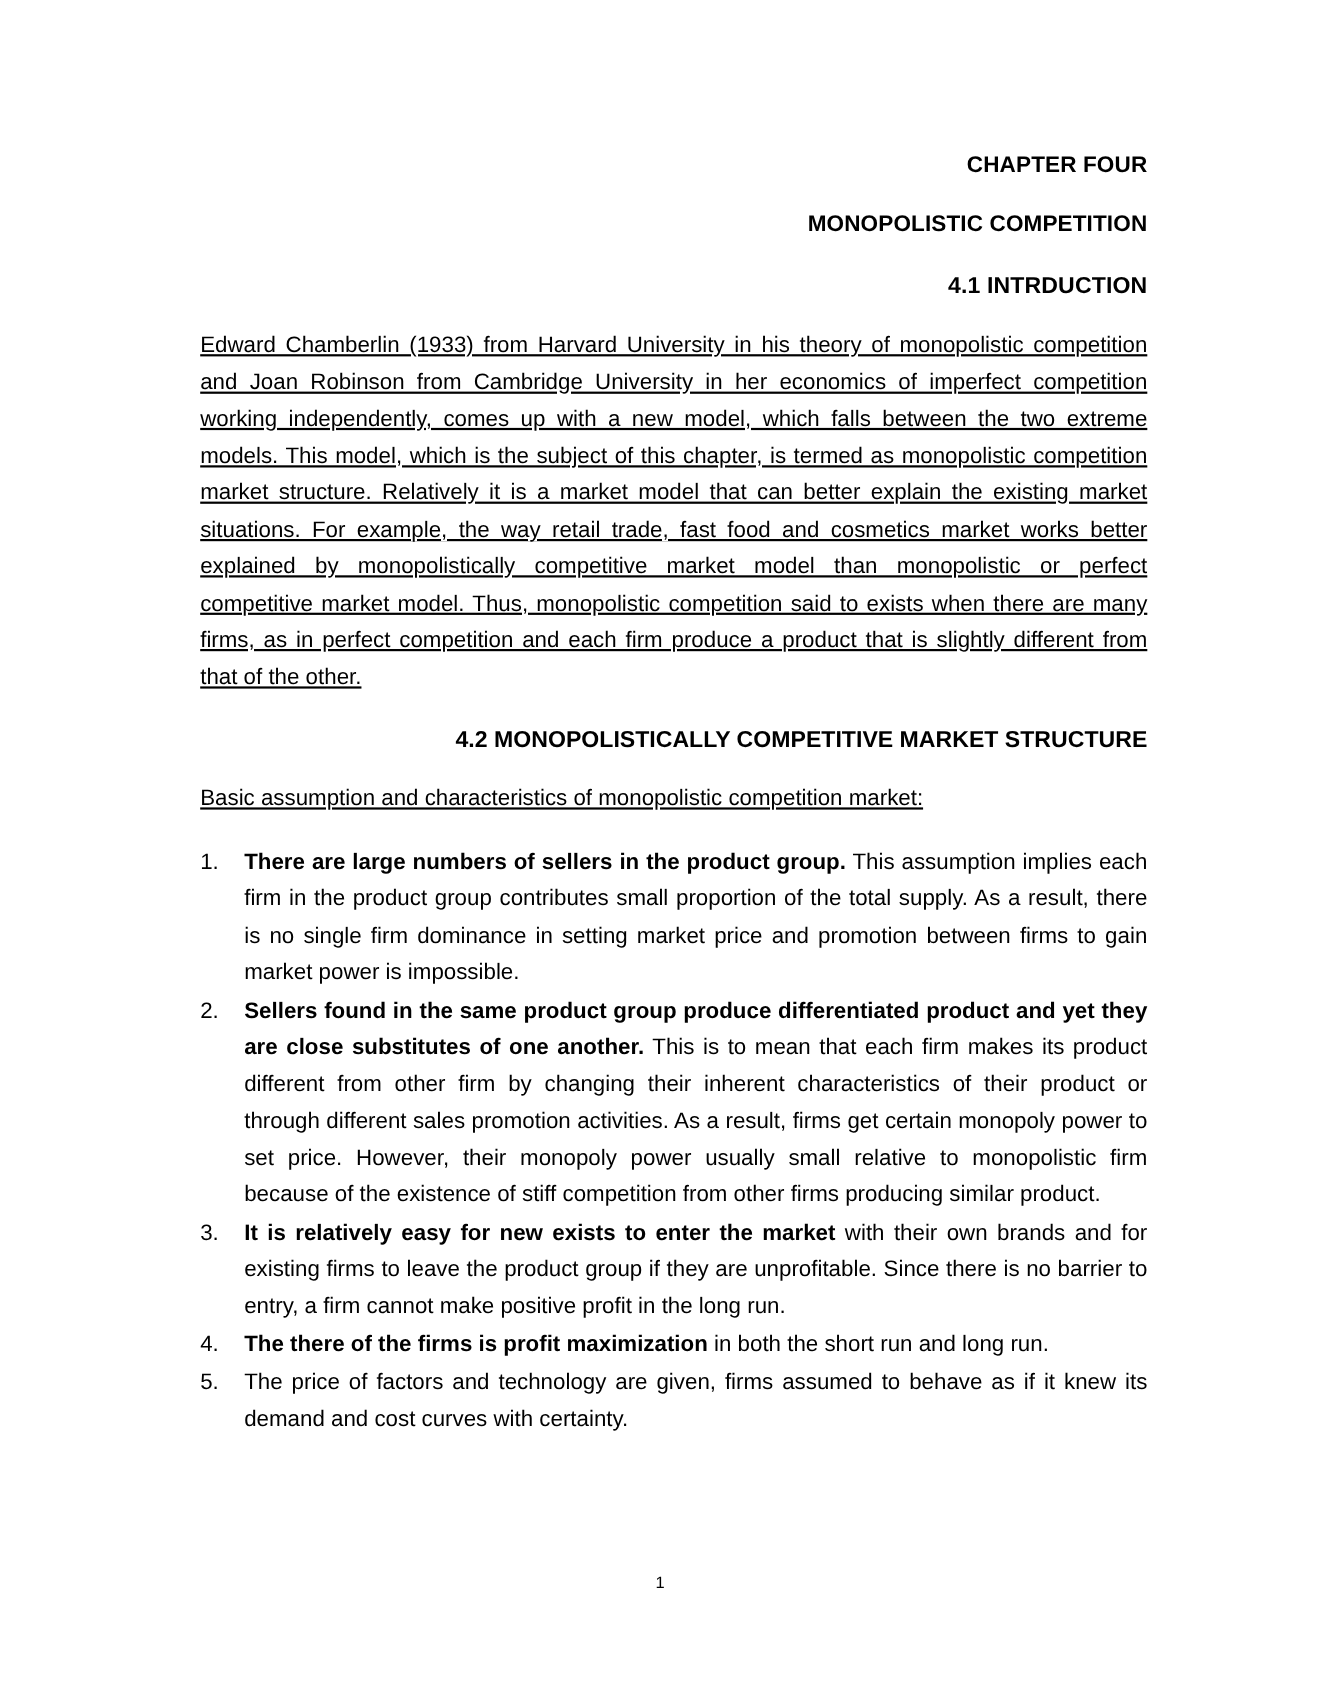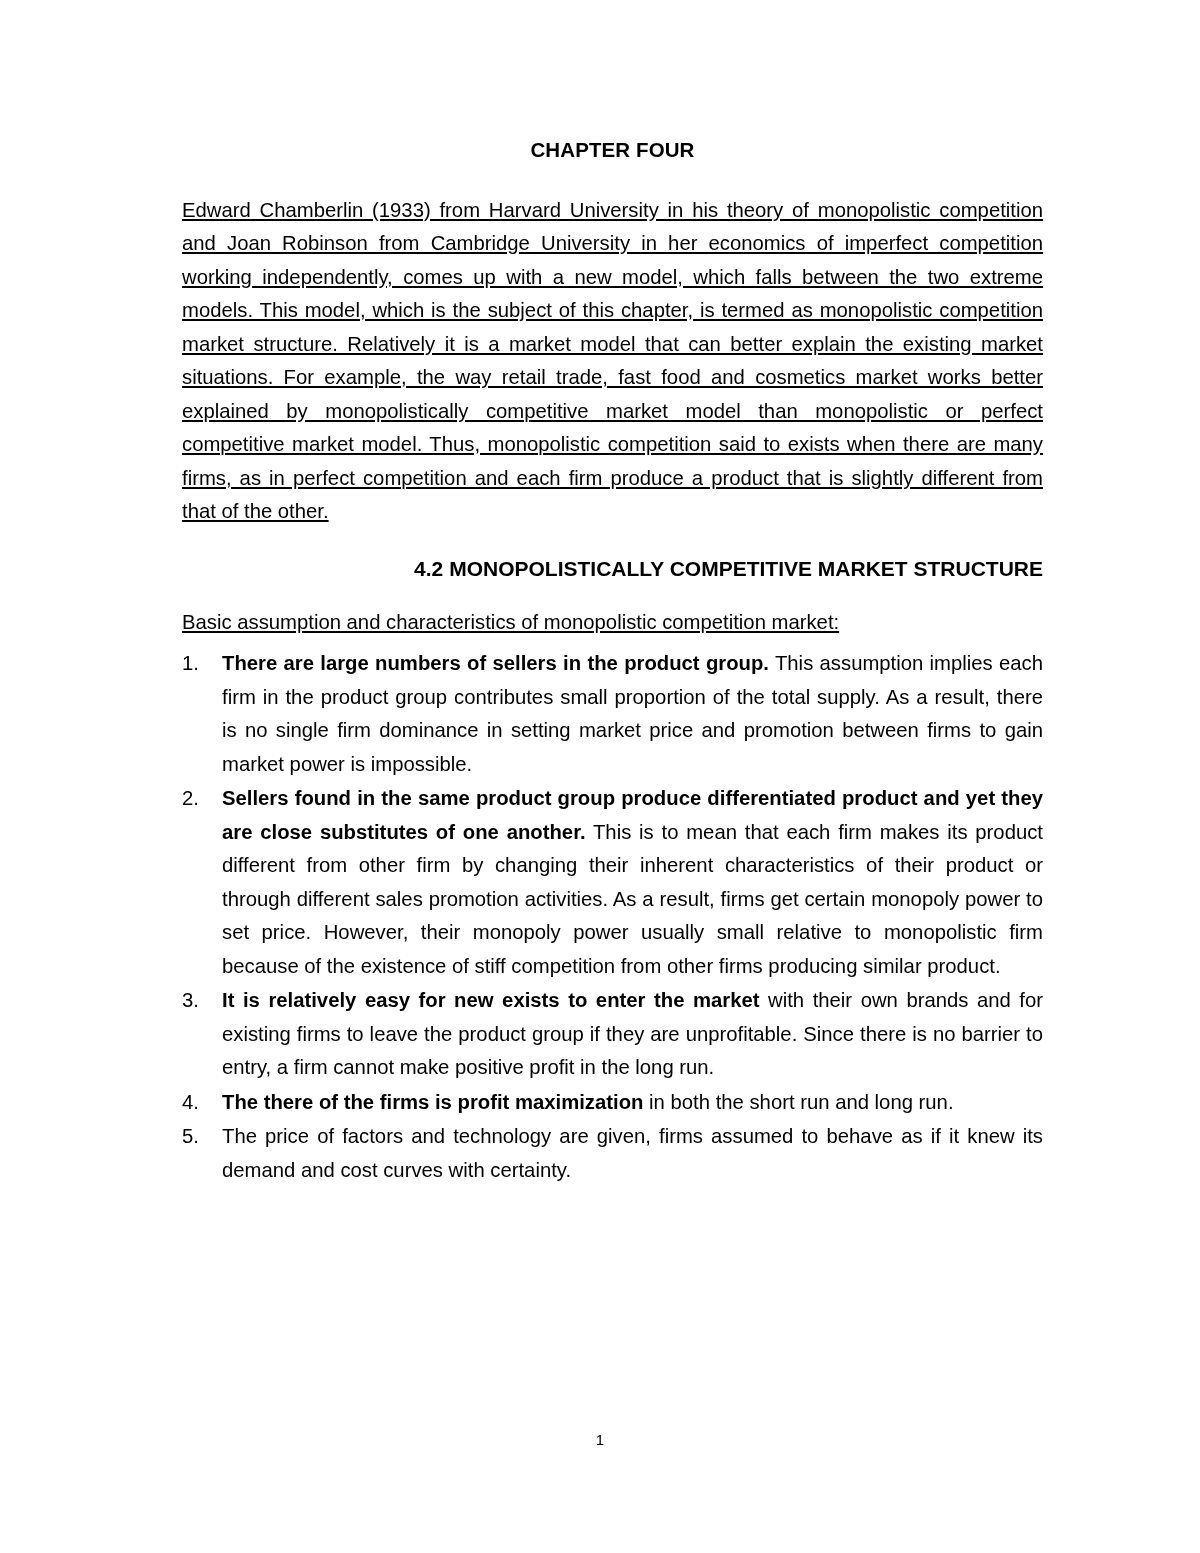--- a/index.html
+++ b/index.html
@@ -19,21 +19,21 @@
     box-sizing: border-box;
     overflow: hidden;
   }
   .content {
     position: absolute;
     left: 182px;
     top: 140px;
     width: 861px;
   }
   .heading-center {
-    text-align: center;
+    text-align: right;
     font-weight: bold;
     font-size: 20.5px;
     line-height: 1.0;
     letter-spacing: 0.1px;
     margin: 0 0 33px 0;
   }
   .heading-center.h-title2 {
     margin-bottom: 35px;
   }
   .heading-center.h-sub {
@@ -51,21 +51,21 @@
     text-align: justify;
     text-justify: inter-word;
     font-size: 20.3px;
     line-height: 33.5px;
     margin: 0 0 24px 0;
     -webkit-hyphens: none;
     hyphens: none;
     text-decoration: underline;
   }
   p.body-text.lead-in {
-    margin-bottom: 8px;
+    margin-bottom: 24px;
   }
   ol.assumption-list {
     list-style: none;
     margin: 0;
     padding: 0;
     counter-reset: assumption;
   }
   ol.assumption-list > li {
     position: relative;
     counter-increment: assumption;
@@ -104,21 +104,23 @@
 </style>
 </head>
 <body>
 
 <div class="page">
 
   <div class="content">
 
     <div class="heading-center h-title1">CHAPTER FOUR</div>
 
+    <div class="heading-center h-title2">MONOPOLISTIC COMPETITION</div>
 
+    <div class="heading-center h-sub">4.1 INTRDUCTION</div>
 
     <p class="body-text">Edward Chamberlin (1933) from Harvard University in his theory of monopolistic competition and Joan Robinson from Cambridge University in her economics of imperfect competition working independently, comes up with a new model, which falls between the two extreme models. This model, which is the subject of this chapter, is termed as monopolistic competition market structure. Relatively it is a market model that can better explain the existing market situations. For example, the way retail trade, fast food and cosmetics market works better explained by monopolistically competitive market model than monopolistic or perfect competitive market model. Thus, monopolistic competition said to exists when there are many firms, as in perfect competition and each firm produce a product that is slightly different from that of the other.</p>
 
     <div class="heading-left">4.2 MONOPOLISTICALLY COMPETITIVE MARKET STRUCTURE</div>
 
     <p class="body-text lead-in">Basic assumption and characteristics of monopolistic competition market:</p>
 
     <ol class="assumption-list">
       <li>
         <span class="bold-lead">There are large numbers of sellers in the product group.</span><span> This assumption implies each firm in the product group contributes small proportion of the total supply. As a result, there is no single firm dominance in setting market price and promotion between firms to gain market power is impossible.</span>

